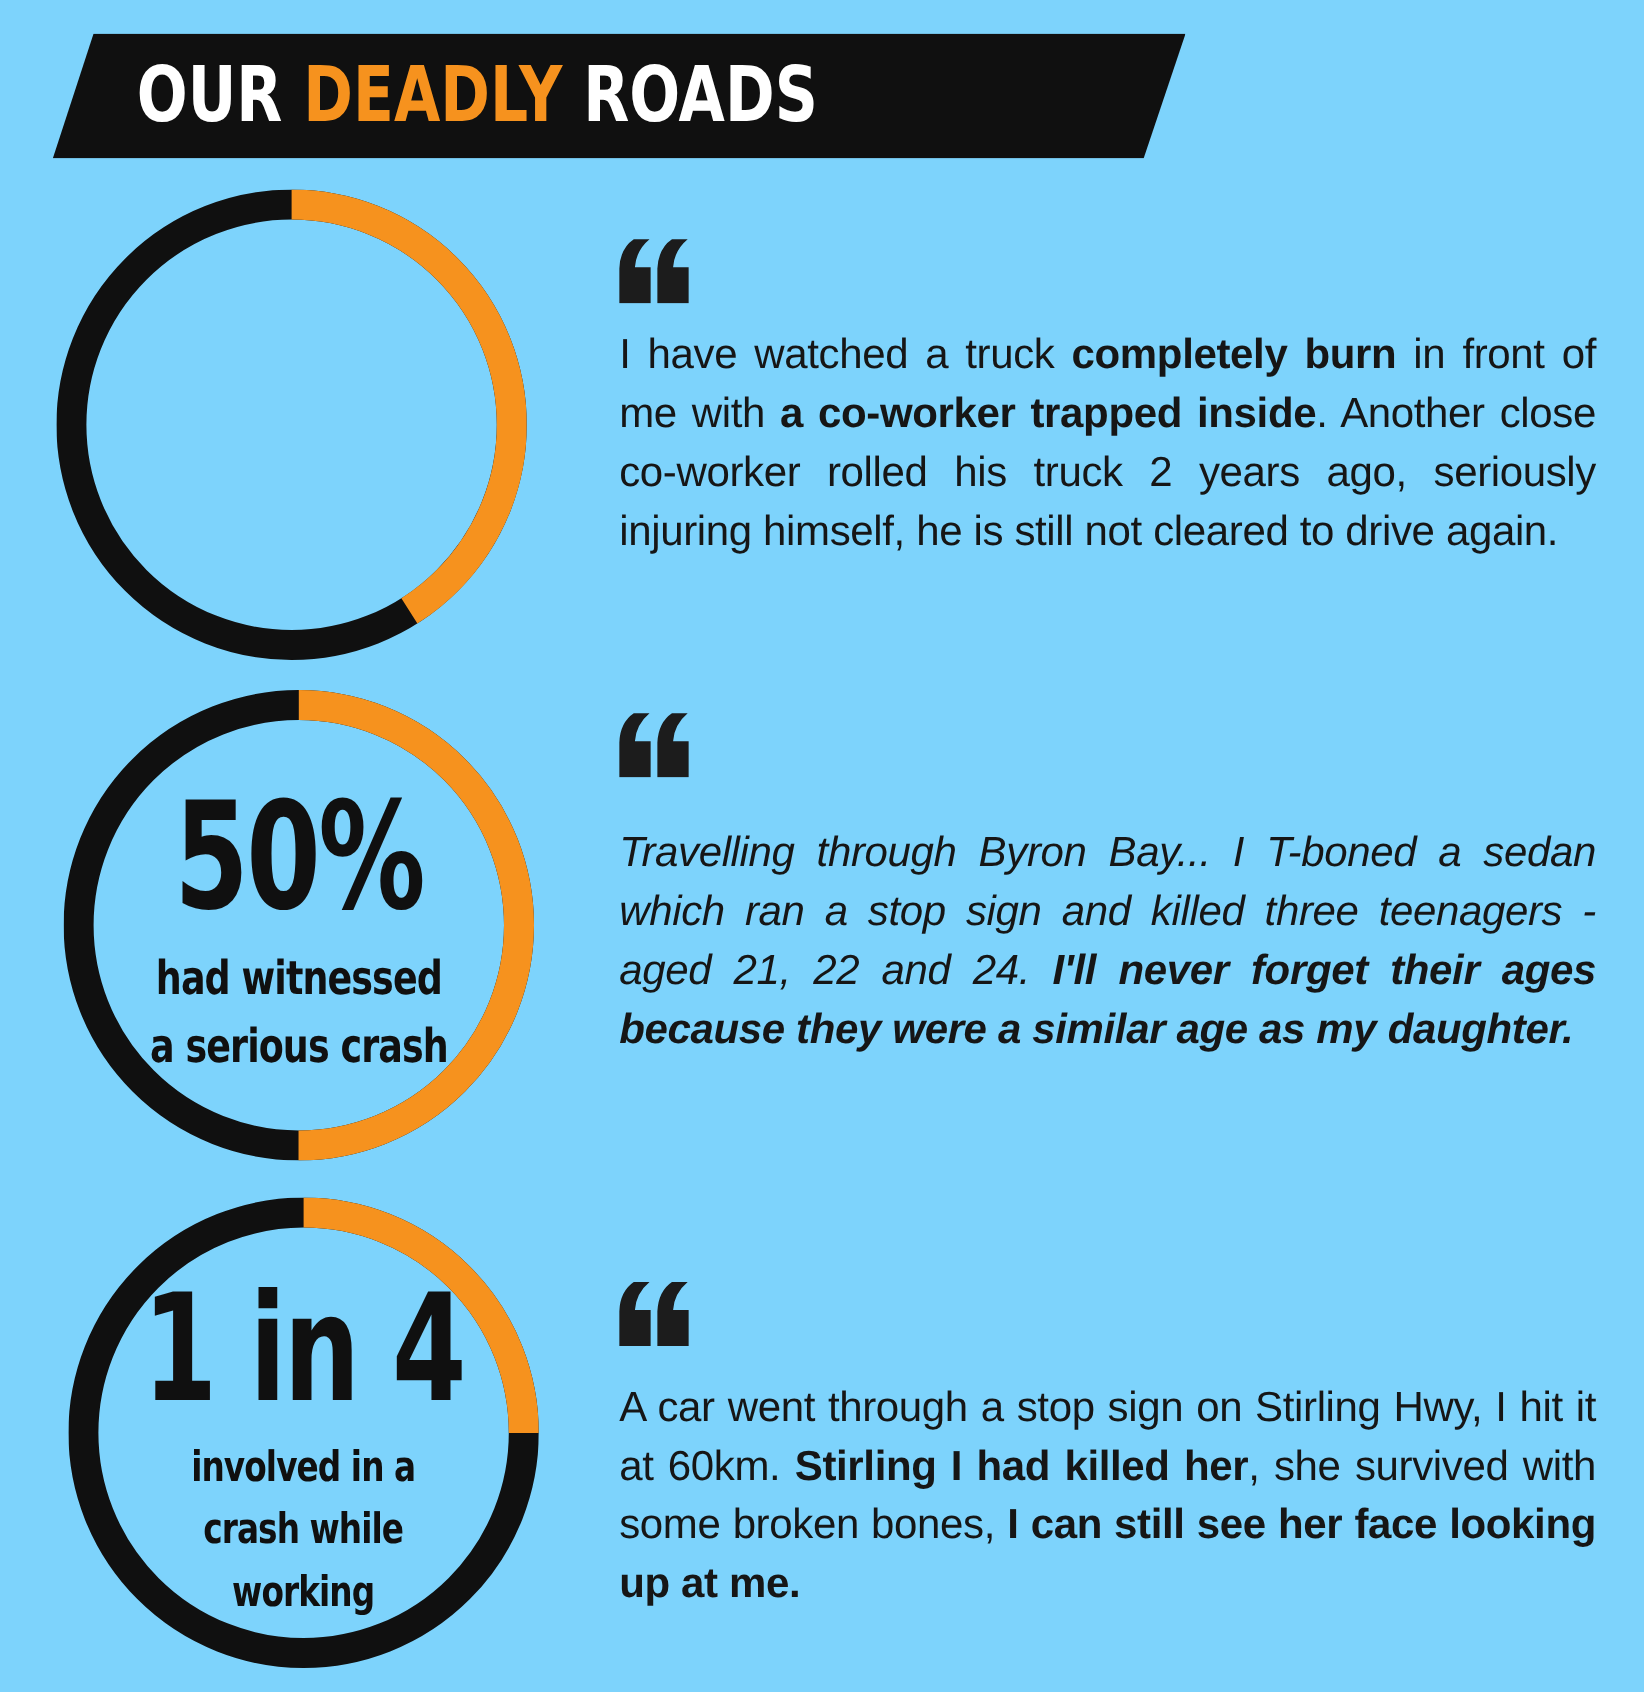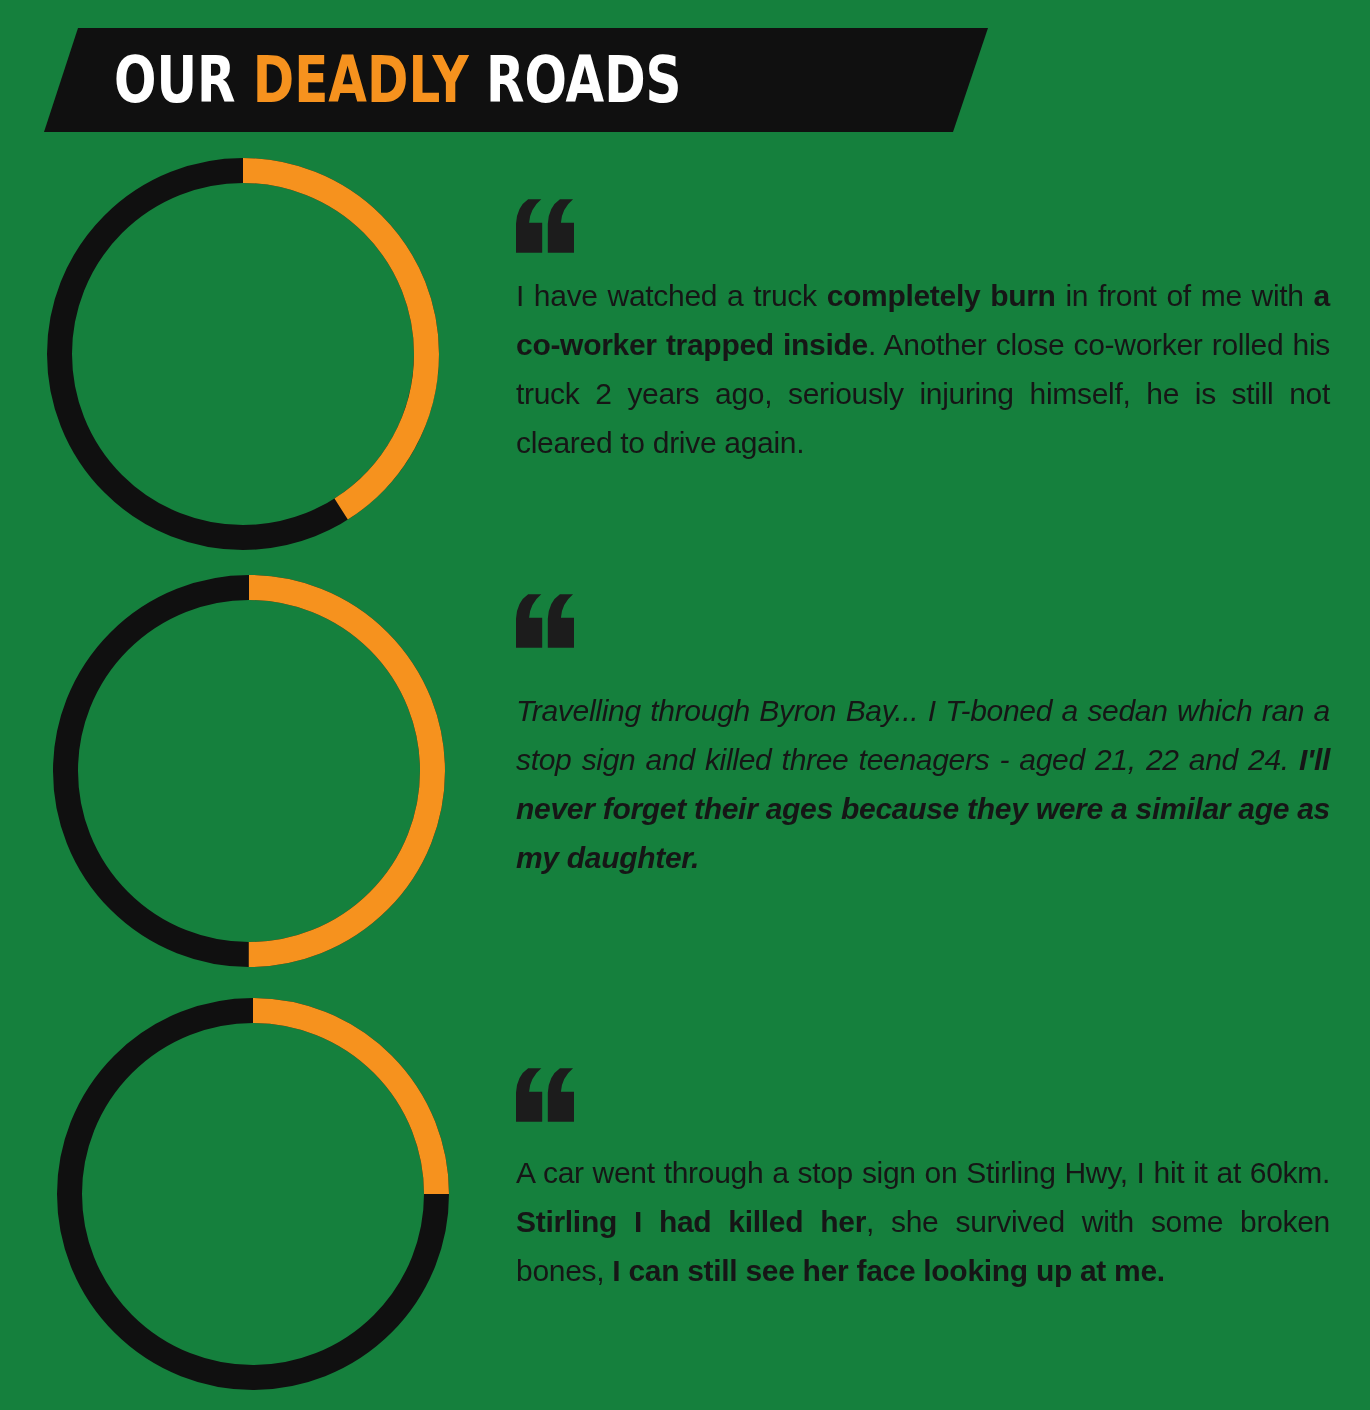--- a/index.html
+++ b/index.html
@@ -1,18 +1,18 @@
 <!DOCTYPE html>
 <html style="--accent: #F6921E; --ink: #101010; --text: #161616;"><head>
 <meta charset="utf-8">
 <style>
   :root { --accent:#F6921E; --ink:#101010; --text:#161616; }
   html,body { margin:0; padding:0; background:#ffffff; }
   .canvas {
-    position:relative; width:1370px; height:1410px; background:#15803d;
+    position:relative; width:1370px; height:1410px; background:#7dd3fc;
     font-family:"Liberation Sans", sans-serif; overflow:hidden;
   }
 
   
   .banner {
     position:absolute; left:44px; top:28px; width:944px; height:104px;
     background:var(--ink);
     clip-path:polygon(34px 0, 100% 0, calc(100% - 35px) 100%, 0 100%);
     display:flex; align-items:center; padding-left:70px; box-sizing:border-box;
   }
@@ -50,21 +50,21 @@
   #stat-2 .stat-label { font-size:35px; line-height:52px; }
 
   
   .quote { position:absolute; left:476px; width:814px; }
   #quote-0 { top:183px; }
   #quote-1 { top:578px; }
   #quote-2 { top:1052px; }
   .qicon { display:block; }
   .qicon path { fill:#1c1c1c; }
   .qtext {
-    margin:0; font-size:30px; line-height:49px; color:var(--text);
+    margin:0; font-size:35px; line-height:49px; color:var(--text);
     text-align:justify; letter-spacing:-0.3px;
   }
   #quote-0 .qtext { margin-top:18px; }
   #quote-1 .qtext { margin-top:38px;font-style:italic; }
   #quote-2 .qtext { margin-top:26px; }
   .qtext span.bold { font-weight:700; }
 </style>
 </head>
 <body>
 
@@ -79,27 +79,38 @@
       <circle class="ring-bg" cx="196" cy="196" r="183.5"></circle>
       <circle class="arc" cx="196" cy="196" r="183.5" transform="rotate(-90 196 196)" stroke-dasharray="472.7154465856562 1152.9645038674541"></circle>
     </svg>
   </div>
 
   <div class="stat" id="stat-1">
     <svg class="ring" viewBox="0 0 392 392" width="392" height="392">
       <circle class="ring-bg" cx="196" cy="196" r="183.5"></circle>
       <circle class="arc" cx="196" cy="196" r="183.5" transform="rotate(-90 196 196)" stroke-dasharray="576.4822519337271 1152.9645038674541"></circle>
     </svg>
+    <div class="stat-content">
+      <div class="stat-value">50%</div>
+      <div class="stat-label">had witnessed
+a serious crash</div>
+    </div>
   </div>
 
   <div class="stat" id="stat-2">
     <svg class="ring" viewBox="0 0 392 392" width="392" height="392">
       <circle class="ring-bg" cx="196" cy="196" r="183.5"></circle>
       <circle class="arc" cx="196" cy="196" r="183.5" transform="rotate(-90 196 196)" stroke-dasharray="288.24112596686354 1152.9645038674541"></circle>
     </svg>
+    <div class="stat-content">
+      <div class="stat-value">1 in 4</div>
+      <div class="stat-label">involved in a
+crash while
+working</div>
+    </div>
   </div>
 
   <figure class="quote" id="quote-0">
     <svg class="qicon" viewBox="0 0 62 57" width="58" height="54">
       <path d="M13 0 H27 Q15 10 14 25 H28 V57 H0 V26 Q1 8 13 0 Z"></path>
       <path d="M47 0 H61 Q49 10 48 25 H62 V57 H34 V26 Q35 8 47 0 Z"></path>
     </svg>
     <p class="qtext"><span>I have watched a truck </span><span class="bold">completely burn</span><span> in front of me with </span><span class="bold">a co-worker trapped inside</span><span>. Another close co-worker rolled his truck 2 years ago, seriously injuring himself, he is still not cleared to drive again.</span></p>
   </figure>
 

